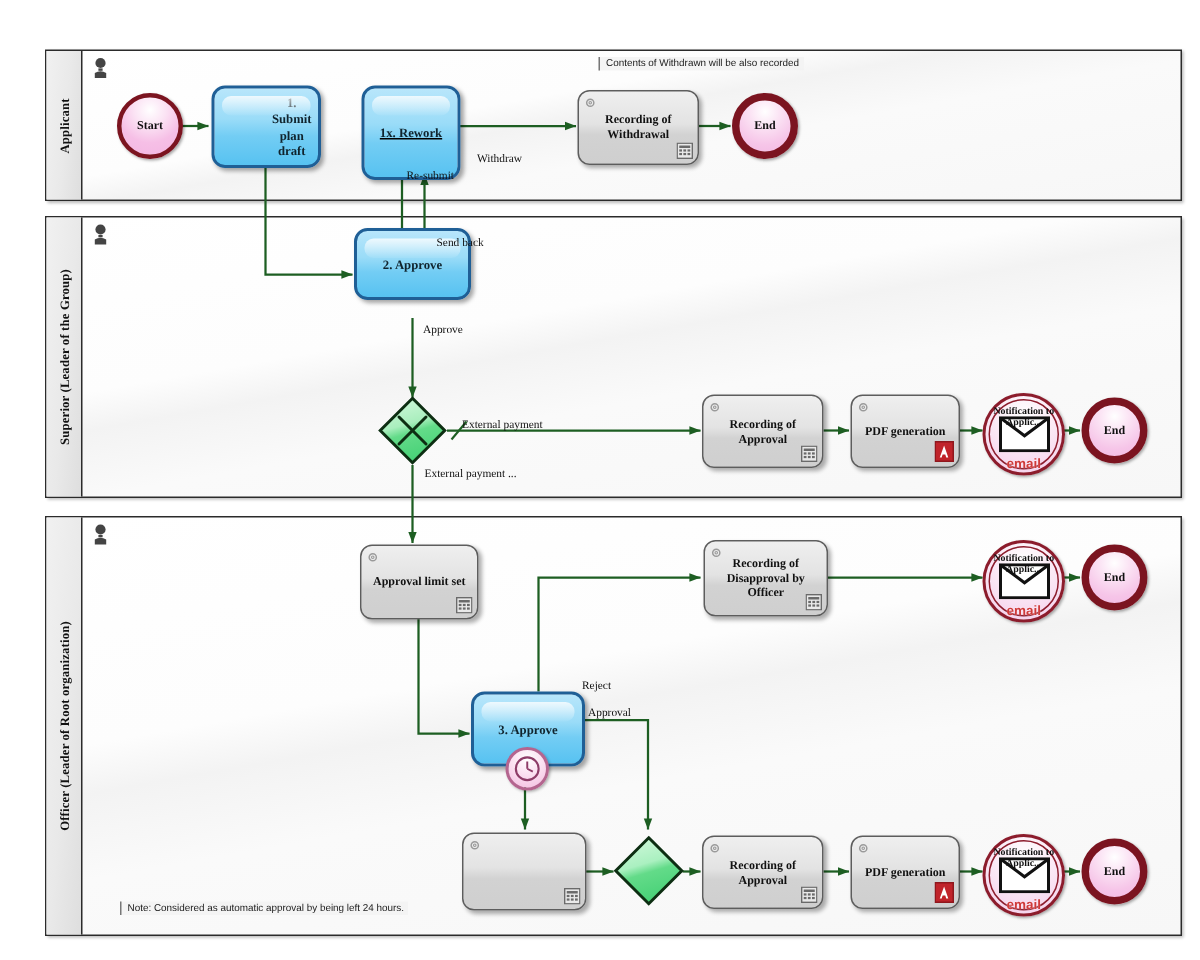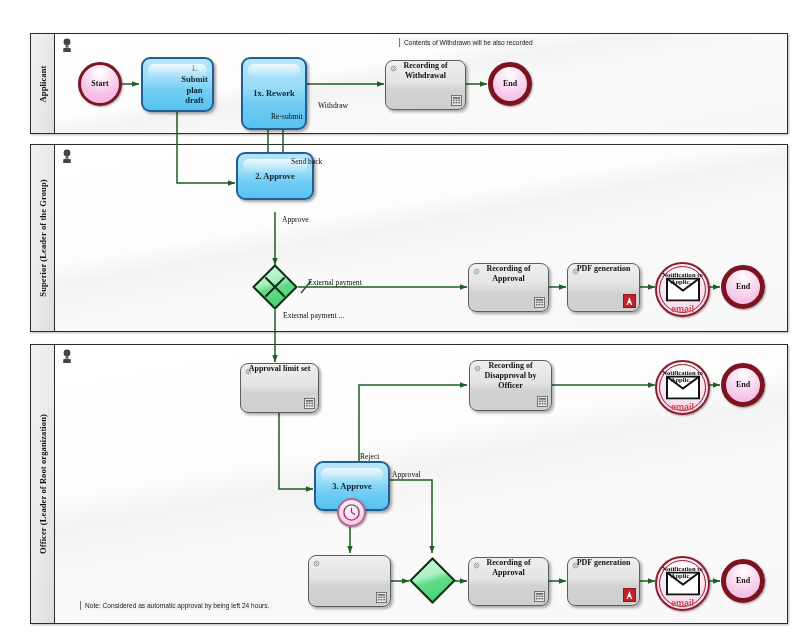--- a/index.html
+++ b/index.html
@@ -34,21 +34,21 @@
       background:linear-gradient(180deg,#b8e6fb 0%,#9adcf8 40%,#73cdf4 62%,#57c2f1 100%);
       box-shadow:2px 2px 3px rgba(0,0,0,.35);
       display:flex;align-items:center;justify-content:center;}
   .task .lbl{font-size:8.5px;font-weight:bold;color:#10242e;text-align:center;line-height:1.25;padding:0 3px;}
   .task .gloss{position:absolute;left:5px;right:5px;top:5px;height:13px;border-radius:6px;
       background:linear-gradient(180deg,rgba(255,255,255,.78),rgba(255,255,255,.06));pointer-events:none;}
 
   .srvtask{border:1px solid #5d5d5d;border-radius:8px;
       background:linear-gradient(180deg,#efefef 0%,#e3e3e3 45%,#d2d2d2 60%,#cfcfcf 100%);
       box-shadow:2px 2px 3px rgba(0,0,0,.32);
-      display:flex;align-items:flex-start;justify-content:center;}
+      display:flex;align-items:center;justify-content:center;}
   .srvtask .lbl{font-size:8px;font-weight:bold;color:#111;text-align:center;line-height:1.22;padding:0 4px;}
   .gear{position:absolute;left:3px;top:3px;width:9px;height:9px;opacity:.6;}
   .formico{position:absolute;right:3px;bottom:3px;width:11px;height:11px;}
   .pdfico{position:absolute;right:3px;bottom:3px;width:13px;height:14px;}
 
   .gw{position:absolute;}
   .gw .dia{position:absolute;left:0;top:0;width:100%;height:100%;}
 
   .boundary{position:absolute;border-radius:50%;border:2px solid #b4658f;
       background:radial-gradient(circle at 50% 25%,#fff 0%,#fbe0f1 45%,#f2bcdf 100%);
@@ -173,21 +173,21 @@
 
   <div class="node evt evt-start" style="left:78px;top:62px;width:44px;height:44px;">
     <span class="lbl">Start</span>
   </div>
 
   <div class="node task" style="left:141px;top:57px;width:73px;height:55px;padding-left:34px;">
     <div class="gloss"></div>
     <span class="lbl">1. Submit plan draft</span>
   </div>
 
-  <div class="node task" style="left:241px;top:57px;width:66px;height:73px;">
+  <div class="node task" style="left:241px;top:57px;width:66px;height:63px;text-decoration:underline;">
     <div class="gloss"></div>
     <span class="lbl">1x. Rework</span>
   </div>
 
   <div class="node srvtask" style="left:385px;top:60px;width:81px;height:50px;">
     <svg class="gear" viewBox="0 0 12 12">
       <circle cx="6" cy="6" r="3.2" fill="none" stroke="#666" stroke-width="1.3"></circle>
       <circle cx="6" cy="6" r="1.1" fill="none" stroke="#666" stroke-width="1"></circle>
     </svg>
     <span class="lbl">Recording of Withdrawal</span>
@@ -348,21 +348,21 @@
     <span class="lbl">3. Approve</span>
   </div>
   <div class="boundary" style="left:337px;top:498px;width:25px;height:25px;">
     <svg width="25" height="25" viewBox="0 0 25 25">
       <circle cx="12.5" cy="12.5" r="7.6" fill="none" stroke="#8e3c68" stroke-width="1.4"></circle>
       <line x1="12.5" y1="12.5" x2="12.5" y2="7.6" stroke="#8e3c68" stroke-width="1.3"></line>
       <line x1="12.5" y1="12.5" x2="16.2" y2="14.4" stroke="#8e3c68" stroke-width="1.3"></line>
     </svg>
   </div>
 
-  <div class="flowlabel" style="left:360px;top:452px;">Reject</div>
+  <div class="flowlabel" style="left:360px;top:452px;padding-left:28px;">Reject</div>
   <div class="flowlabel" style="left:392px;top:470px;">Approval</div>
 
   <div class="node srvtask" style="left:308px;top:555px;width:83px;height:52px;">
     <svg class="gear" viewBox="0 0 12 12">
       <circle cx="6" cy="6" r="3.2" fill="none" stroke="#666" stroke-width="1.3"></circle>
       <circle cx="6" cy="6" r="1.1" fill="none" stroke="#666" stroke-width="1"></circle>
     </svg>
     <svg class="formico" viewBox="0 0 12 12">
       <rect x="0.5" y="0.5" width="11" height="11" fill="#e9e9e9" stroke="#6a6a6a"></rect>
       <g fill="#6a6a6a">

